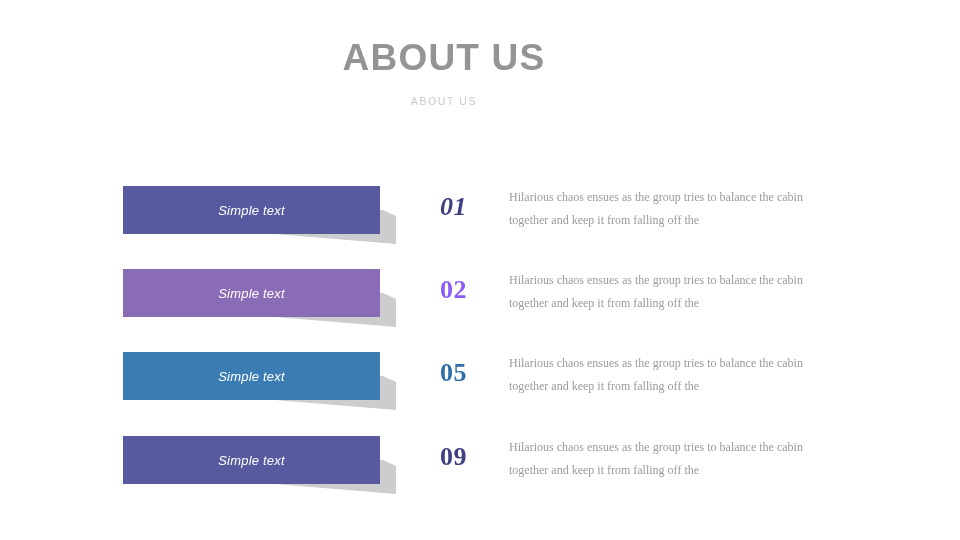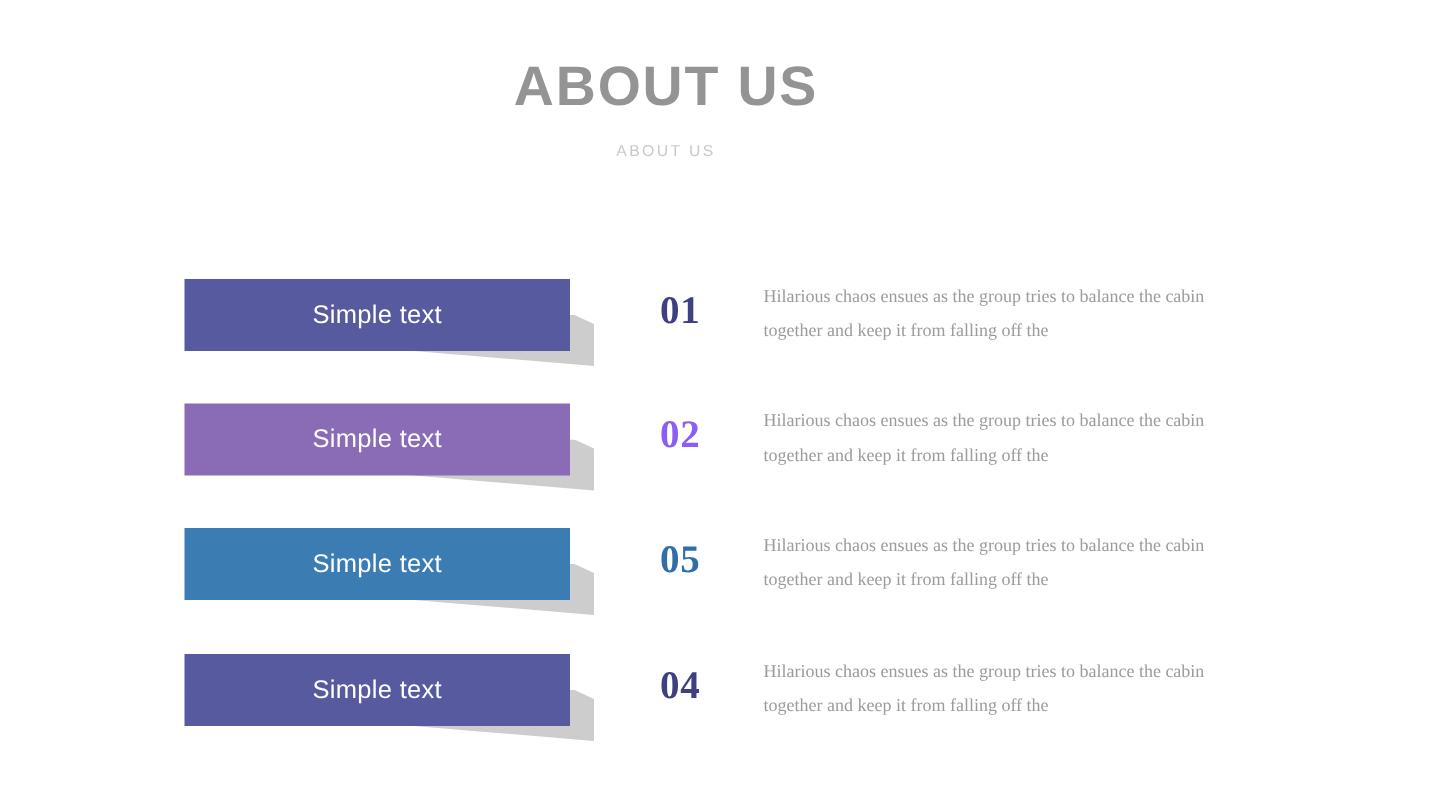--- a/index.html
+++ b/index.html
@@ -79,25 +79,26 @@
     left: 123px;
     top: 0px;
     width: 257px;
     height: 48px;
     display: flex;
     align-items: center;
     justify-content: center;
   }
   .bar-label {
     font-family: "Liberation Sans", sans-serif;
-    font-size: 17px;
+    font-size: 13px;
     font-weight: normal;
     color: #ffffff;
     letter-spacing: 0.2px;
     white-space: nowrap;
+    font-style: italic;
   }
 
   .num {
     position: absolute;
     left: 440px;
     top: 6px;
     width: 56px;
     text-align: left;
     font-family: "Liberation Serif", serif;
     font-size: 26px;
@@ -130,21 +131,21 @@
   <div class="rows" id="rows-container">
   <div class="row" style="top: 186px;">
     <div class="bar-shadow">
       <svg viewBox="0 0 273 48" preserveAspectRatio="none" aria-hidden="true">
         <polygon points="0,0 260,0 273,6 273,34 8,12" fill="#cdcdcd"></polygon>
       </svg>
     </div>
     <div class="bar" style="background: rgb(87, 90, 158);">
       <span class="bar-label">Simple text</span>
     </div>
-    <div class="num" style="color: rgb(63, 63, 130);">01</div>
+    <div class="num" style="color: rgb(63, 63, 130); font-style: italic;">01</div>
     <div class="desc" style="color: rgb(155, 155, 155);">Hilarious chaos ensues as the group tries to balance the cabin together and keep it from falling off the</div>
   </div>
 
   <div class="row" style="top: 269px;">
     <div class="bar-shadow">
       <svg viewBox="0 0 273 48" preserveAspectRatio="none" aria-hidden="true">
         <polygon points="0,0 260,0 273,6 273,34 8,12" fill="#cdcdcd"></polygon>
       </svg>
     </div>
     <div class="bar" style="background: rgb(138, 107, 181);">
@@ -169,18 +170,18 @@
 
   <div class="row" style="top: 436px;">
     <div class="bar-shadow">
       <svg viewBox="0 0 273 48" preserveAspectRatio="none" aria-hidden="true">
         <polygon points="0,0 260,0 273,6 273,34 8,12" fill="#cdcdcd"></polygon>
       </svg>
     </div>
     <div class="bar" style="background: rgb(87, 90, 158);">
       <span class="bar-label">Simple text</span>
     </div>
-    <div class="num" style="color: rgb(63, 63, 130);">04</div>
+    <div class="num" style="color: rgb(63, 63, 130);">09</div>
     <div class="desc" style="color: rgb(155, 155, 155);">Hilarious chaos ensues as the group tries to balance the cabin together and keep it from falling off the</div>
   </div>
 </div>
 
 </div>
 
 </body></html>

